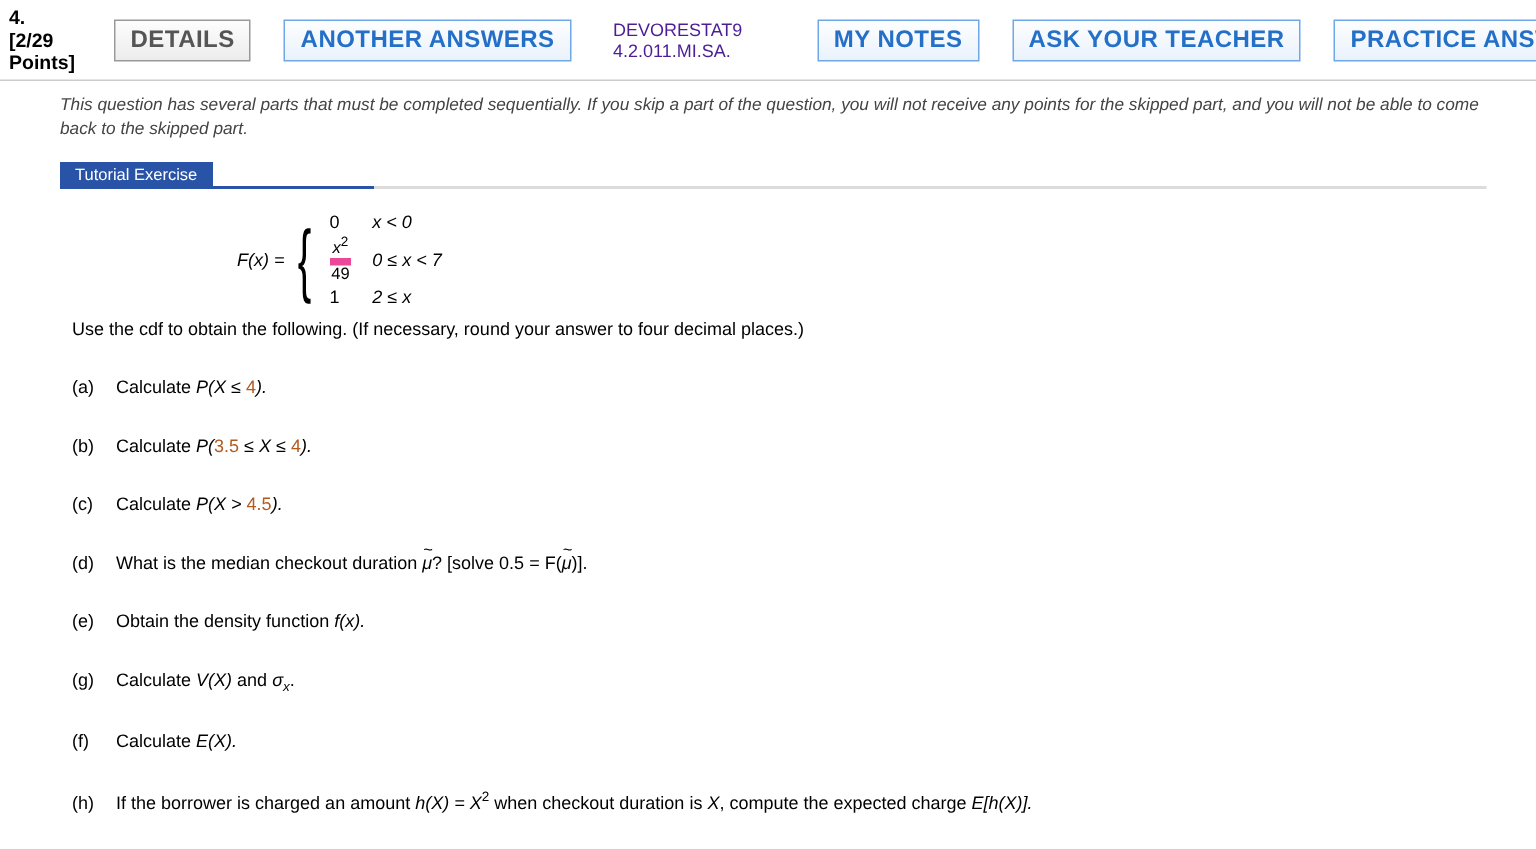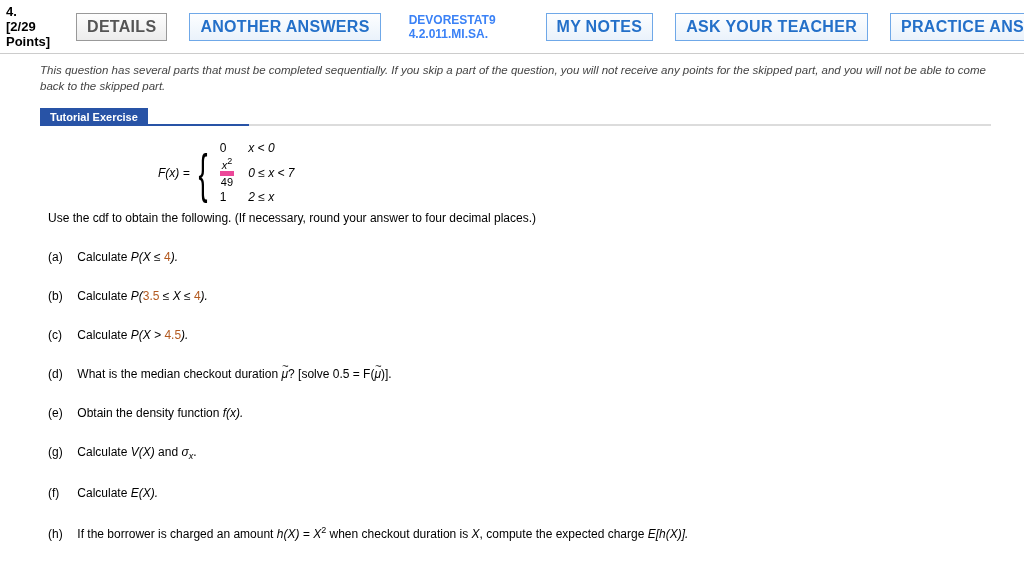--- a/index.html
+++ b/index.html
@@ -37,43 +37,43 @@
     color: #555;
     cursor: pointer;
     white-space: nowrap;
   }
   .btn.blue {
     color: #2470c9;
     border-color: #6fa8e8;
     background: linear-gradient(#fdfeff,#eaf2fb);
   }
   .source {
-    font-weight: bold;
-    font-size: 12px;
-    color: #3b82f6;
+    font-weight: normal;
+    font-size: 12px;
+    color: #4c1d95;
     margin: 0 6px;
   }
   .spacer { flex: 1; }
 
   .content {
     padding: 8px 33px 20px 40px;
   }
   .note {
     font-style: italic;
     color: #444;
     font-size: 11.5px;
     line-height: 1.4;
     margin-bottom: 14px;
   }
 
   .tut-tab {
     display: inline-block;
     background: #2853a6;
     color: #fff;
-    font-weight: bold;
+    font-weight: normal;
     font-size: 11px;
     padding: 3px 10px;
   }
   .tut-line {
     height: 2px;
     margin-top: -2px;
     background: linear-gradient(to right,#2853a6,#2853a6 22%,#dcdcdc 22%,#dcdcdc);
   }
   .tut-box {
     border-top: none;

